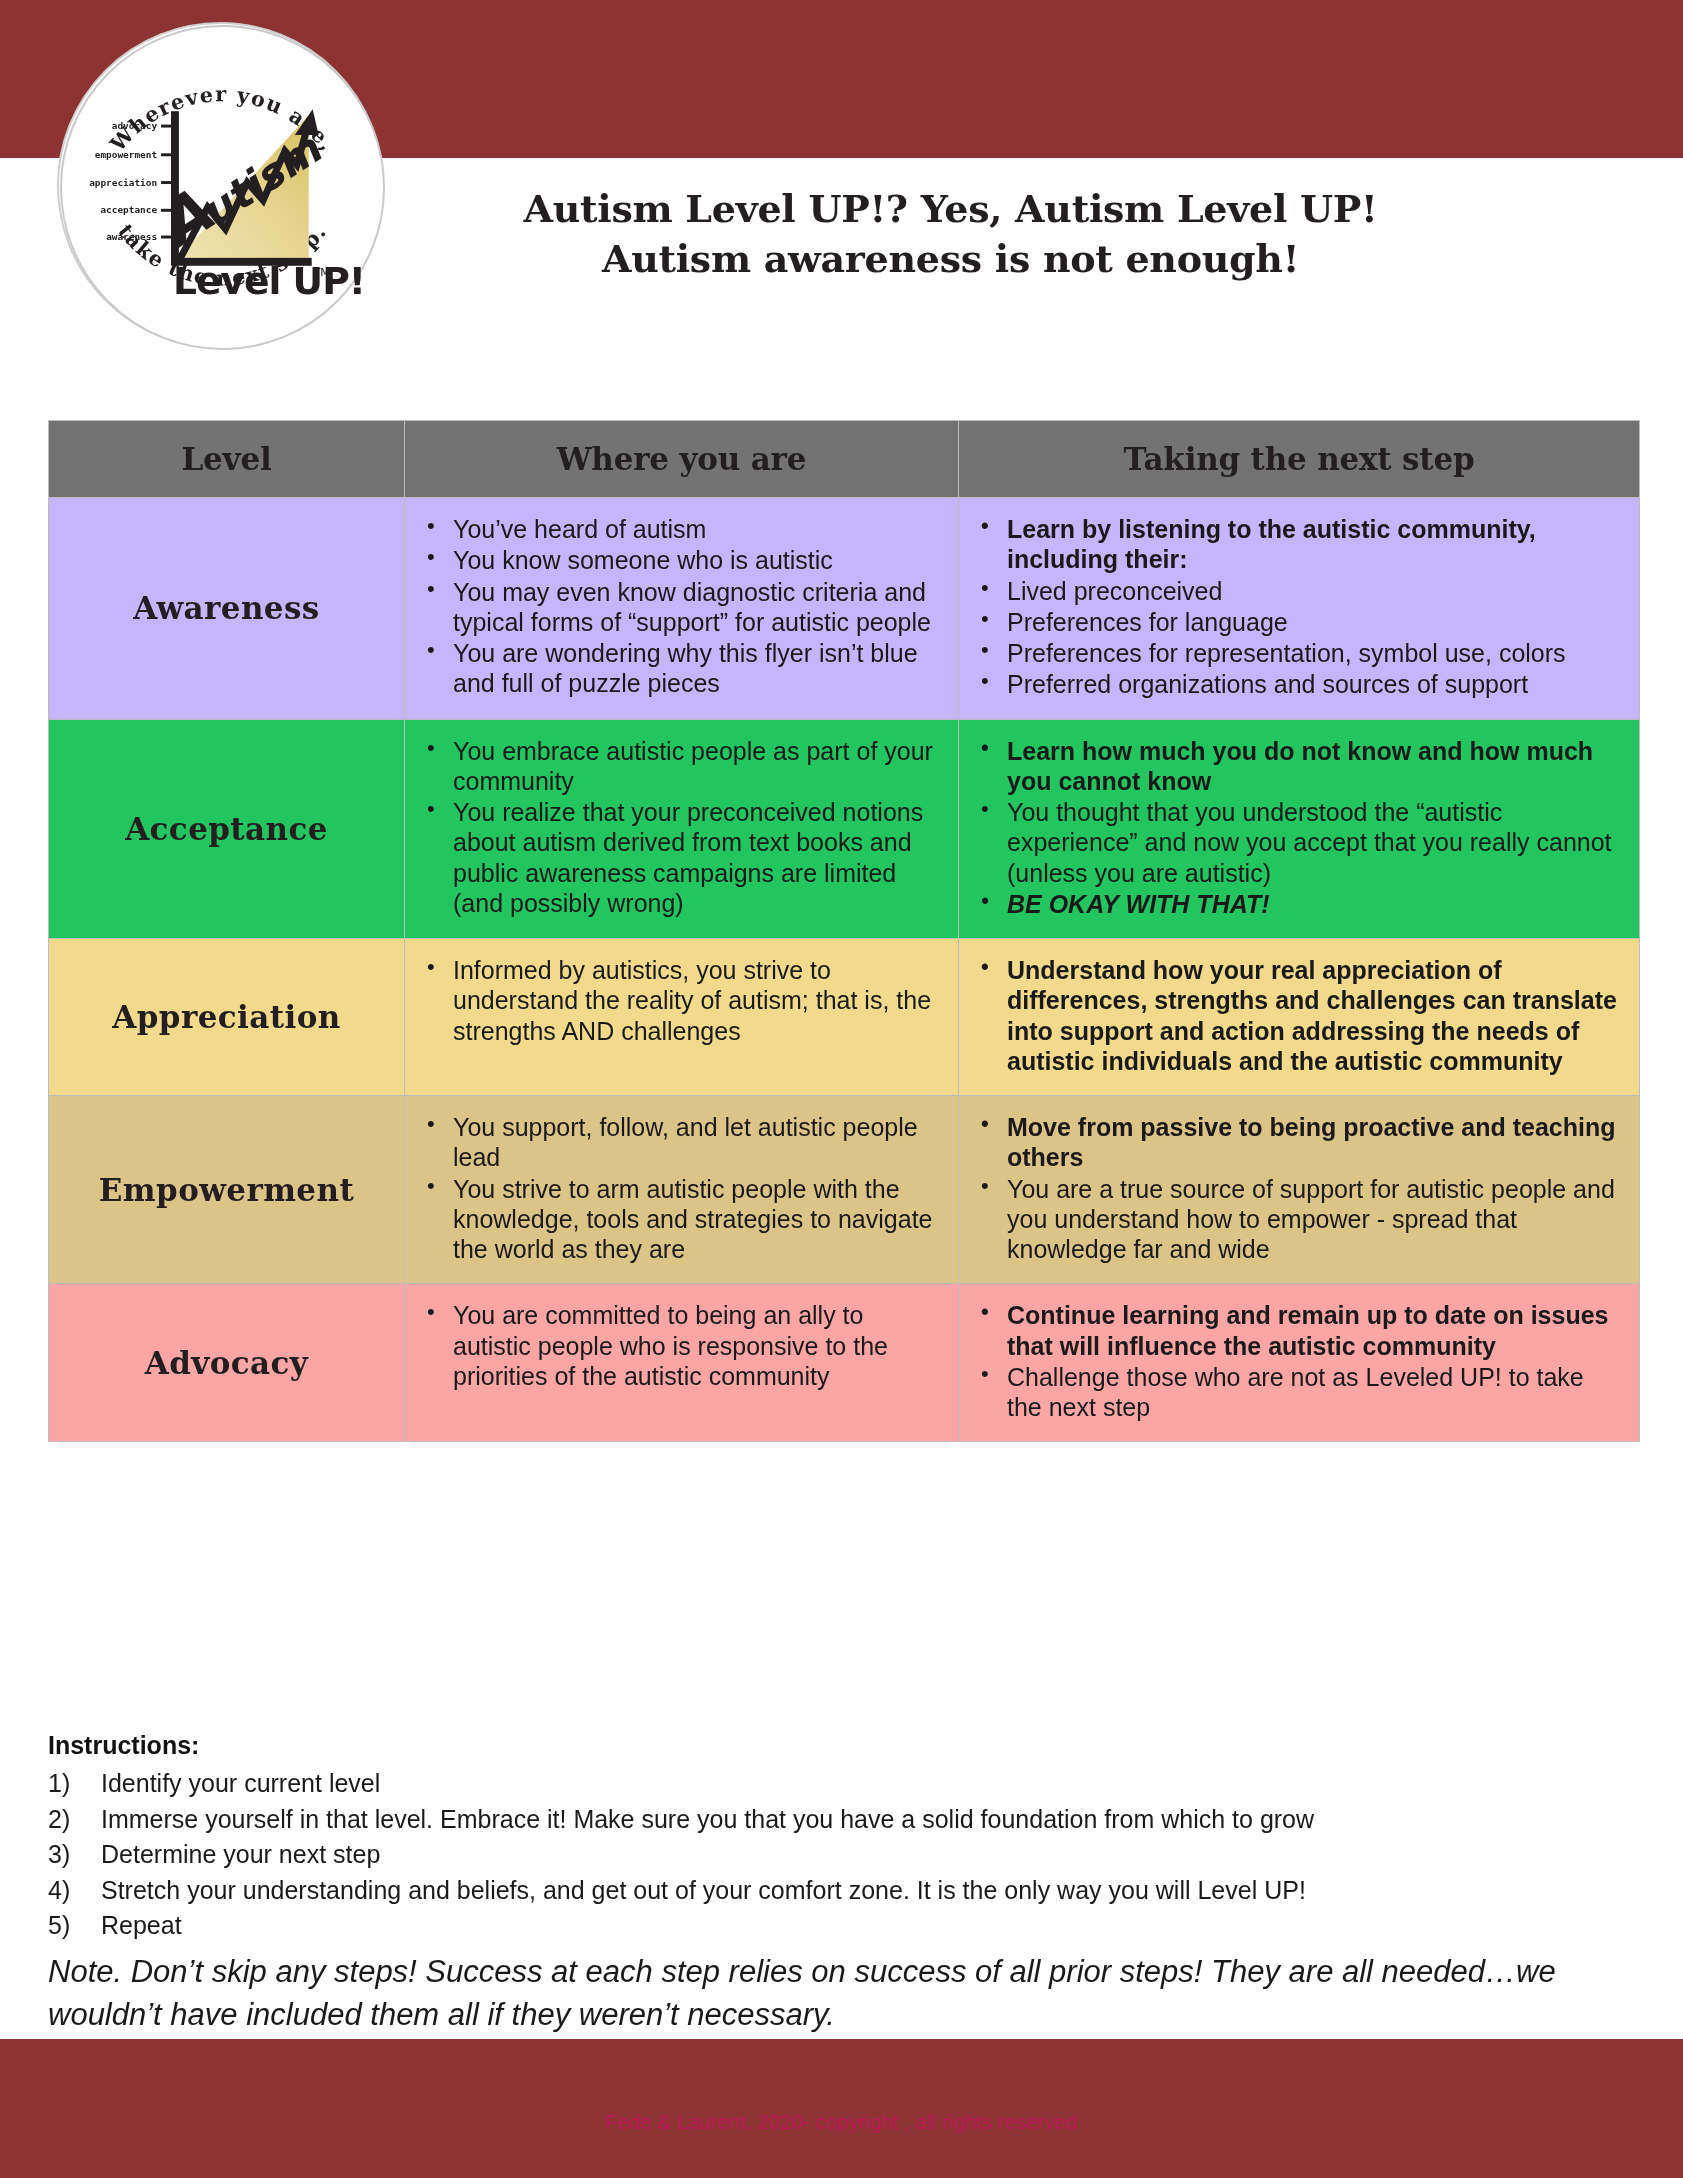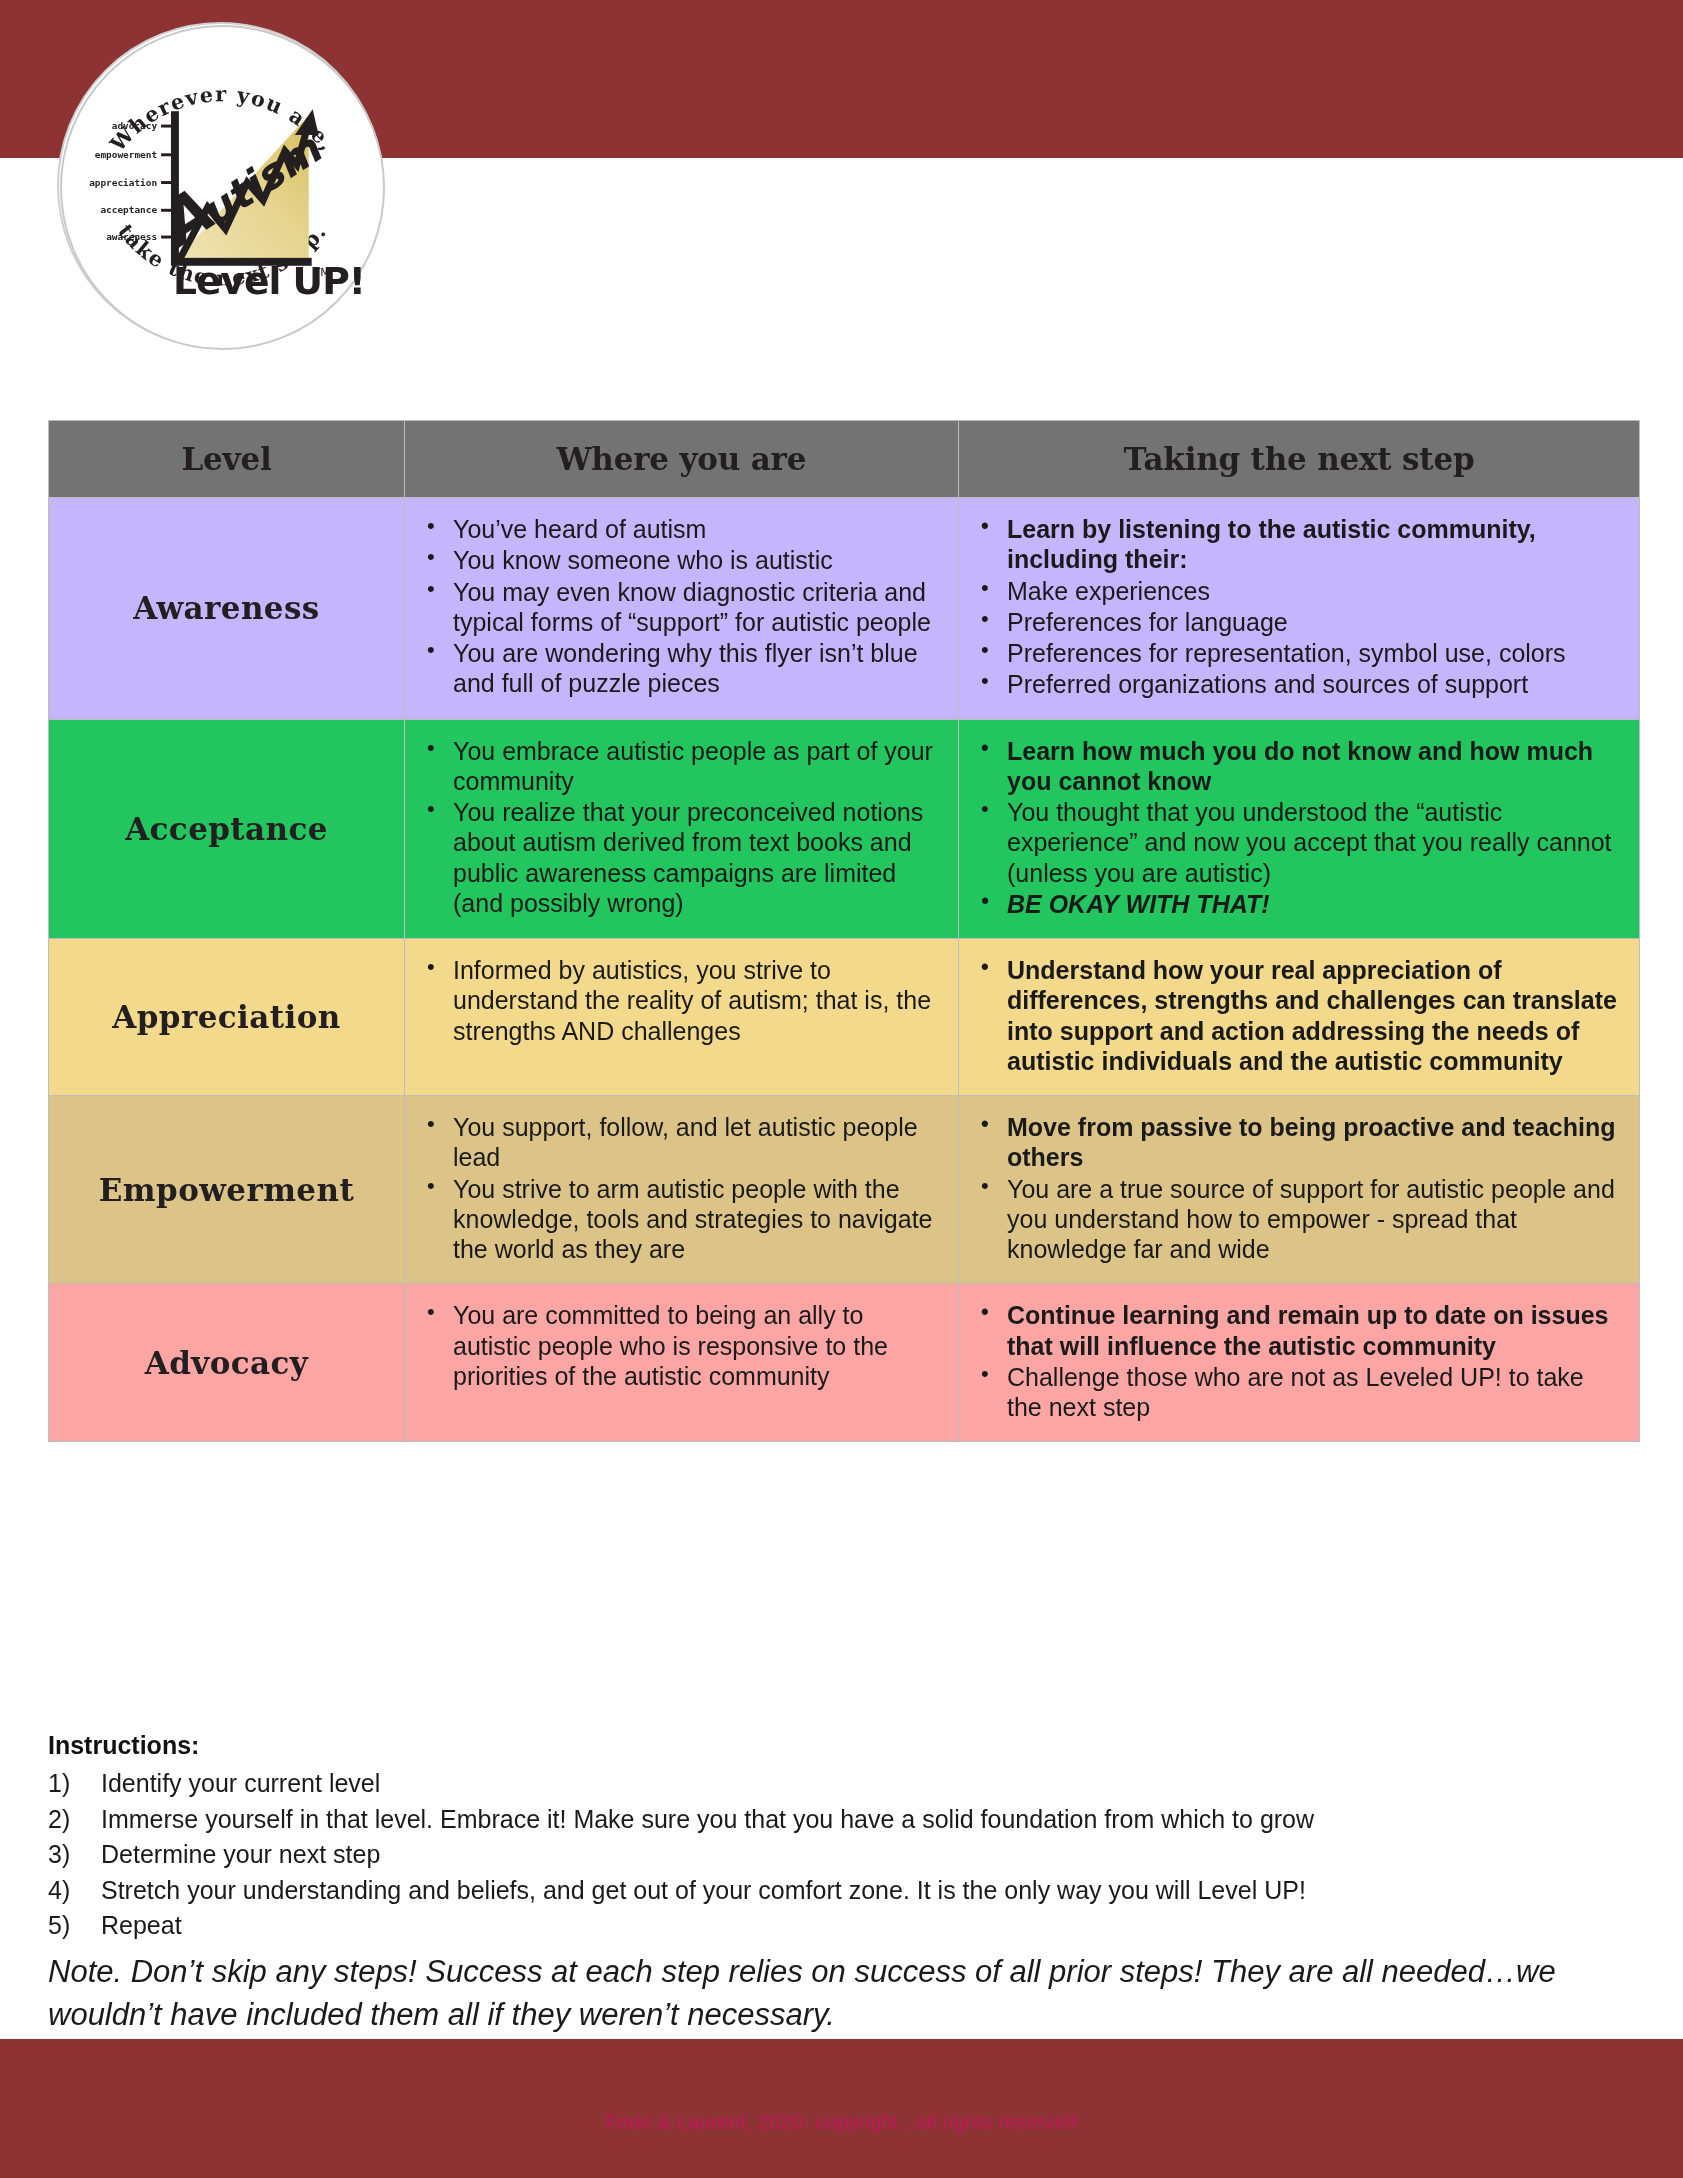--- a/index.html
+++ b/index.html
@@ -243,20 +243,24 @@
       <polygon points="256,86 238,112 262,112" fill="#231f20"></polygon>
 
       <text x="122" y="225" font-family="DejaVu Sans, sans-serif" font-size="62" font-style="italic" font-weight="bold" fill="#231f20" transform="rotate(-33 122 225)">A</text>
       <text x="158" y="205" font-family="DejaVu Sans, sans-serif" font-size="42" font-style="italic" font-weight="bold" fill="#231f20" transform="rotate(-33 158 205)">utism</text>
 
       <text x="115" y="272" font-family="DejaVu Sans, sans-serif" font-size="38" font-weight="bold" fill="#231f20" letter-spacing="-1">Level UP!</text>
       <text x="257" y="254" font-family="DejaVu Sans, sans-serif" font-size="11" fill="#231f20">TM</text>
     </svg>
   </div>
 
+  <div class="title-wrap">
+    <div class="title-line">Autism Level UP!? Yes, Autism Level UP!</div>
+    <div class="title-line">Autism awareness is not enough!</div>
+  </div>
 
   <table class="tbl">
     <colgroup>
         <col class="c1">
         <col class="c2">
         <col class="c3">
       </colgroup>
     <thead>
       <tr>
         <th>Level</th>
@@ -271,21 +275,21 @@
             <ul class="blist">
               <li>You’ve heard of autism</li>
               <li>You know someone who is autistic</li>
               <li>You may even know diagnostic criteria and typical forms of “support” for autistic people</li>
               <li>You are wondering why this flyer isn’t blue and full of puzzle pieces</li>
             </ul>
           </td>
           <td class="body-cell">
             <ul class="blist">
               <li class="b">Learn by listening to the autistic community, including their:</li>
-              <li>Make experiences</li>
+              <li>Lived preconceived</li>
               <li>Preferences for language</li>
               <li>Preferences for representation, symbol use, colors</li>
               <li>Preferred organizations and sources of support</li>
             </ul>
           </td>
         </tr>
         <tr class="r2">
           <td class="level-cell">Acceptance</td>
           <td class="body-cell">
             <ul class="blist">

